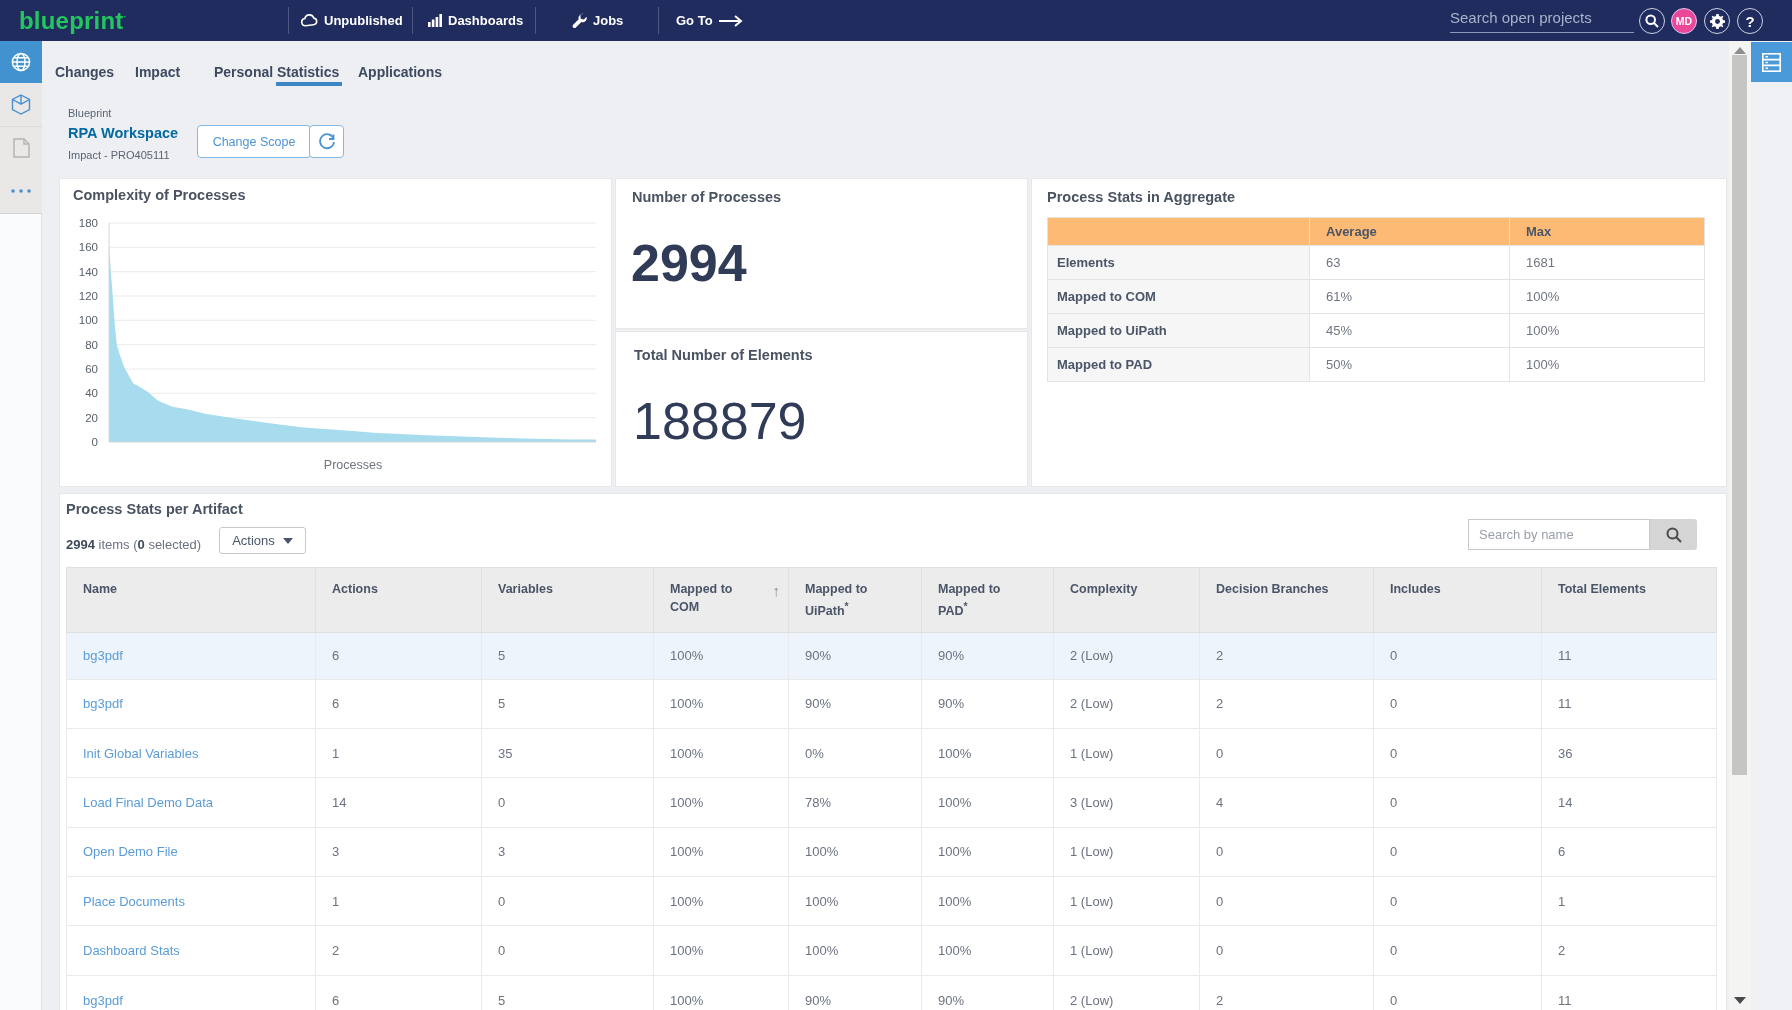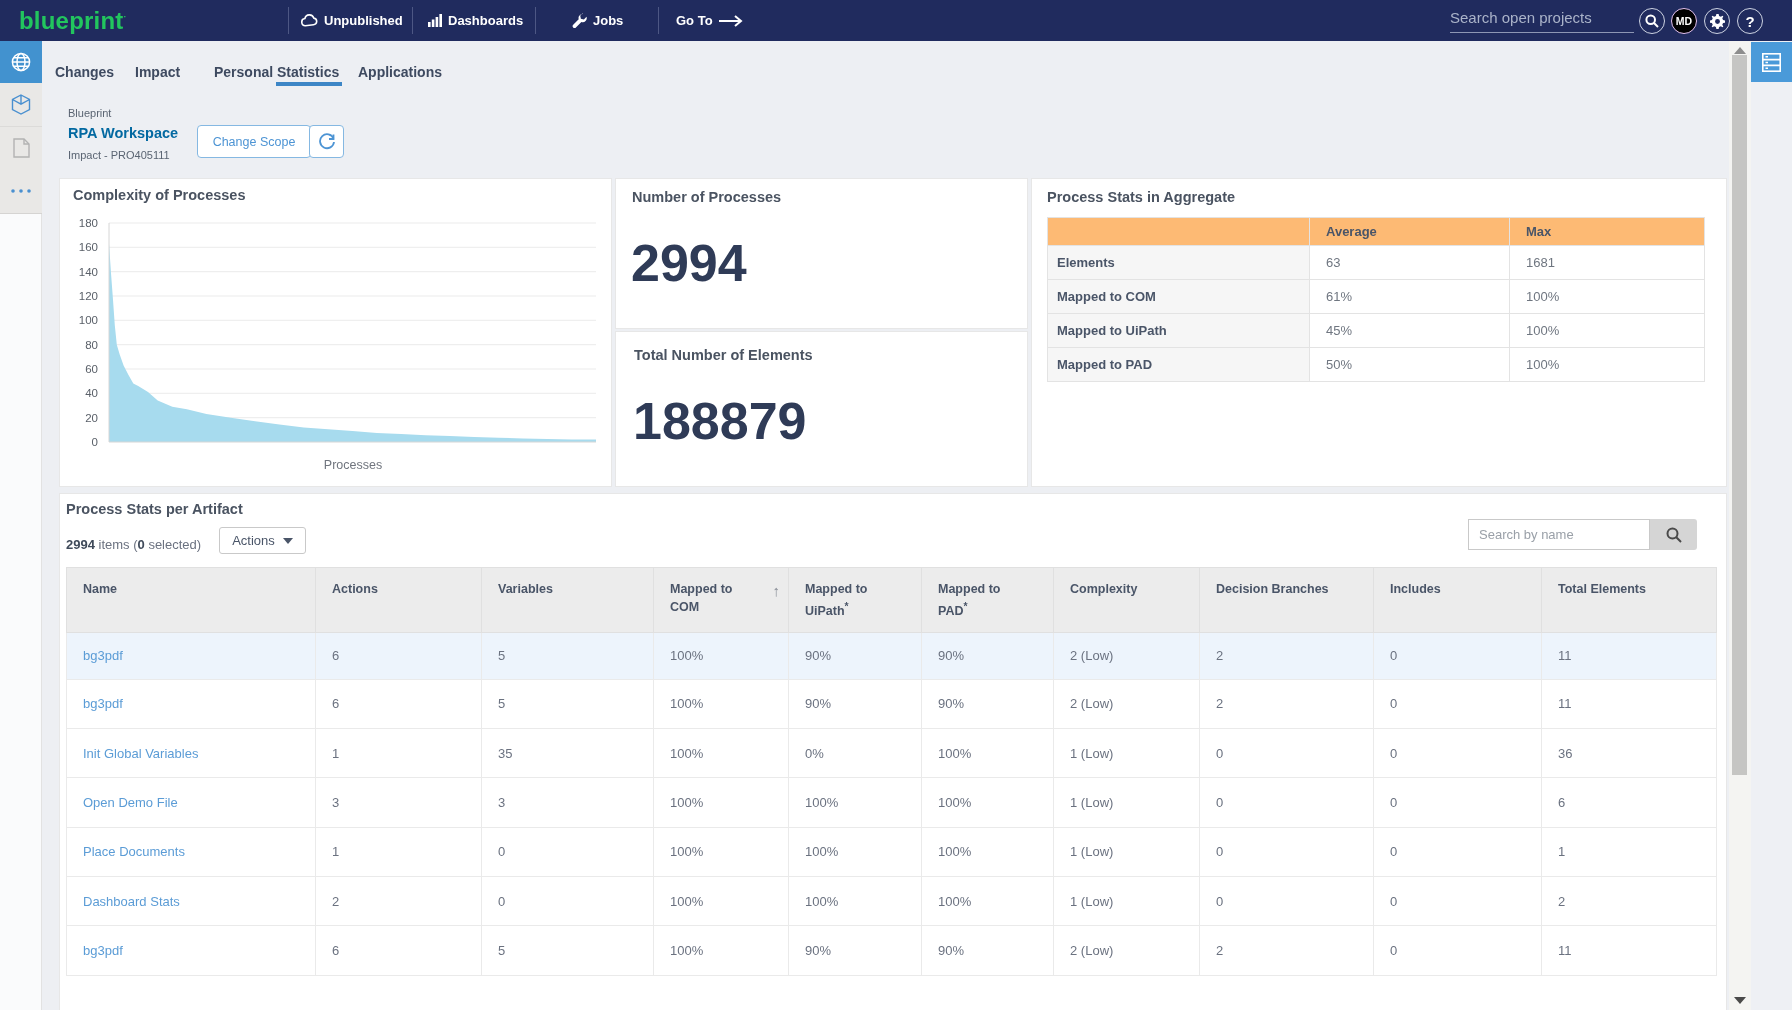--- a/index.html
+++ b/index.html
@@ -93,21 +93,21 @@
         <path d="M0 6 H21 M16 1 L22 6 L16 11" fill="none" stroke="#fff" stroke-width="2"></path>
       </svg>
   </div>
   <div id="navsearch">Search open projects</div>
   <div class="navcirc" style="left:1639px;">
     <svg width="14" height="14" viewBox="0 0 14 14">
         <circle cx="5.7" cy="5.7" r="4.3" fill="none" stroke="#fff" stroke-width="2"></circle>
         <path d="M9 9 L13 13" stroke="#fff" stroke-width="2"></path>
       </svg>
   </div>
-  <div class="navcirc" style="left:1671px; background:#000000; border-color:#e4c2f0;">
+  <div class="navcirc" style="left:1671px; background:#ec4899; border-color:#e4c2f0;">
     <span style="color:#fff; font-size:10.5px; font-weight:bold;">MD</span>
   </div>
   <div class="navcirc" style="left:1704px;">
     <svg width="15" height="15" viewBox="0 0 16 16">
         <path d="M8 0 L9.2 0 L9.7 2.1 L11.5 2.9 L13.4 1.8 L14.2 2.6 L13.1 4.5 L13.9 6.3 L16 6.8 L16 9.2 L13.9 9.7 L13.1 11.5 L14.2 13.4 L13.4 14.2 L11.5 13.1 L9.7 13.9 L9.2 16 L6.8 16 L6.3 13.9 L4.5 13.1 L2.6 14.2 L1.8 13.4 L2.9 11.5 L2.1 9.7 L0 9.2 L0 6.8 L2.1 6.3 L2.9 4.5 L1.8 2.6 L2.6 1.8 L4.5 2.9 L6.3 2.1 L6.8 0 Z" fill="#fff"></path>
         <circle cx="8" cy="8" r="2.6" fill="#202b5e"></circle>
       </svg>
   </div>
   <div class="navcirc" style="left:1737px;">
     <span style="color:#fff; font-size:15px; font-weight:bold;">?</span>
@@ -209,21 +209,21 @@
       <text x="293" y="290" fill="#70757e" font-size="12.5" text-anchor="middle" font-family="Liberation Sans">Processes</text>
     </svg>
   </div>
 
   <div class="card" style="left:572px; top:137px; width:413px; height:151px;">
     <div class="ctitle" style="position:absolute; left:16px; top:10px;">Number of Processes</div>
     <div style="position:absolute; left:15px; top:54px; font-size:52px; font-weight:bold; color:#2f3b57;">2994</div>
   </div>
   <div class="card" style="left:572px; top:290px; width:413px; height:156px;">
     <div class="ctitle" style="position:absolute; left:18px; top:15px;">Total Number of Elements</div>
-    <div style="position:absolute; left:17px; top:59px; font-size:52px; font-weight:bold; color:#2f3b57;">188879</div>
+    <div style="position:absolute; left:17px; top:59px; font-size:52px; font-weight:normal; color:#2f3b57;">188879</div>
   </div>
 
   <div class="card" style="left:988px; top:137px; width:696px; height:309px;">
     <div class="ctitle" style="position:absolute; left:15px; top:10px;">Process Stats in Aggregate</div>
     <table id="aggTable" style="position:absolute; left:15px; top:38px;">
       <tbody>
           <tr style="height:28px;">
             <th style="width:262px;height:28px;"></th>
             <th style="width:200px;height:28px;">Average</th>
             <th style="width:195px;height:28px;">Max</th>
@@ -323,20 +323,32 @@
             <td>35</td>
             <td>100%</td>
             <td>0%</td>
             <td>100%</td>
             <td>1 (Low)</td>
             <td>0</td>
             <td>0</td>
             <td>36</td>
           </tr>
       <tr>
+            <td class="link">Load Final Demo Data</td>
+            <td>14</td>
+            <td>0</td>
+            <td>100%</td>
+            <td>78%</td>
+            <td>100%</td>
+            <td>3 (Low)</td>
+            <td>4</td>
+            <td>0</td>
+            <td>14</td>
+          </tr>
+      <tr>
             <td class="link">Open Demo File</td>
             <td>3</td>
             <td>3</td>
             <td>100%</td>
             <td>100%</td>
             <td>100%</td>
             <td>1 (Low)</td>
             <td>0</td>
             <td>0</td>
             <td>6</td>

